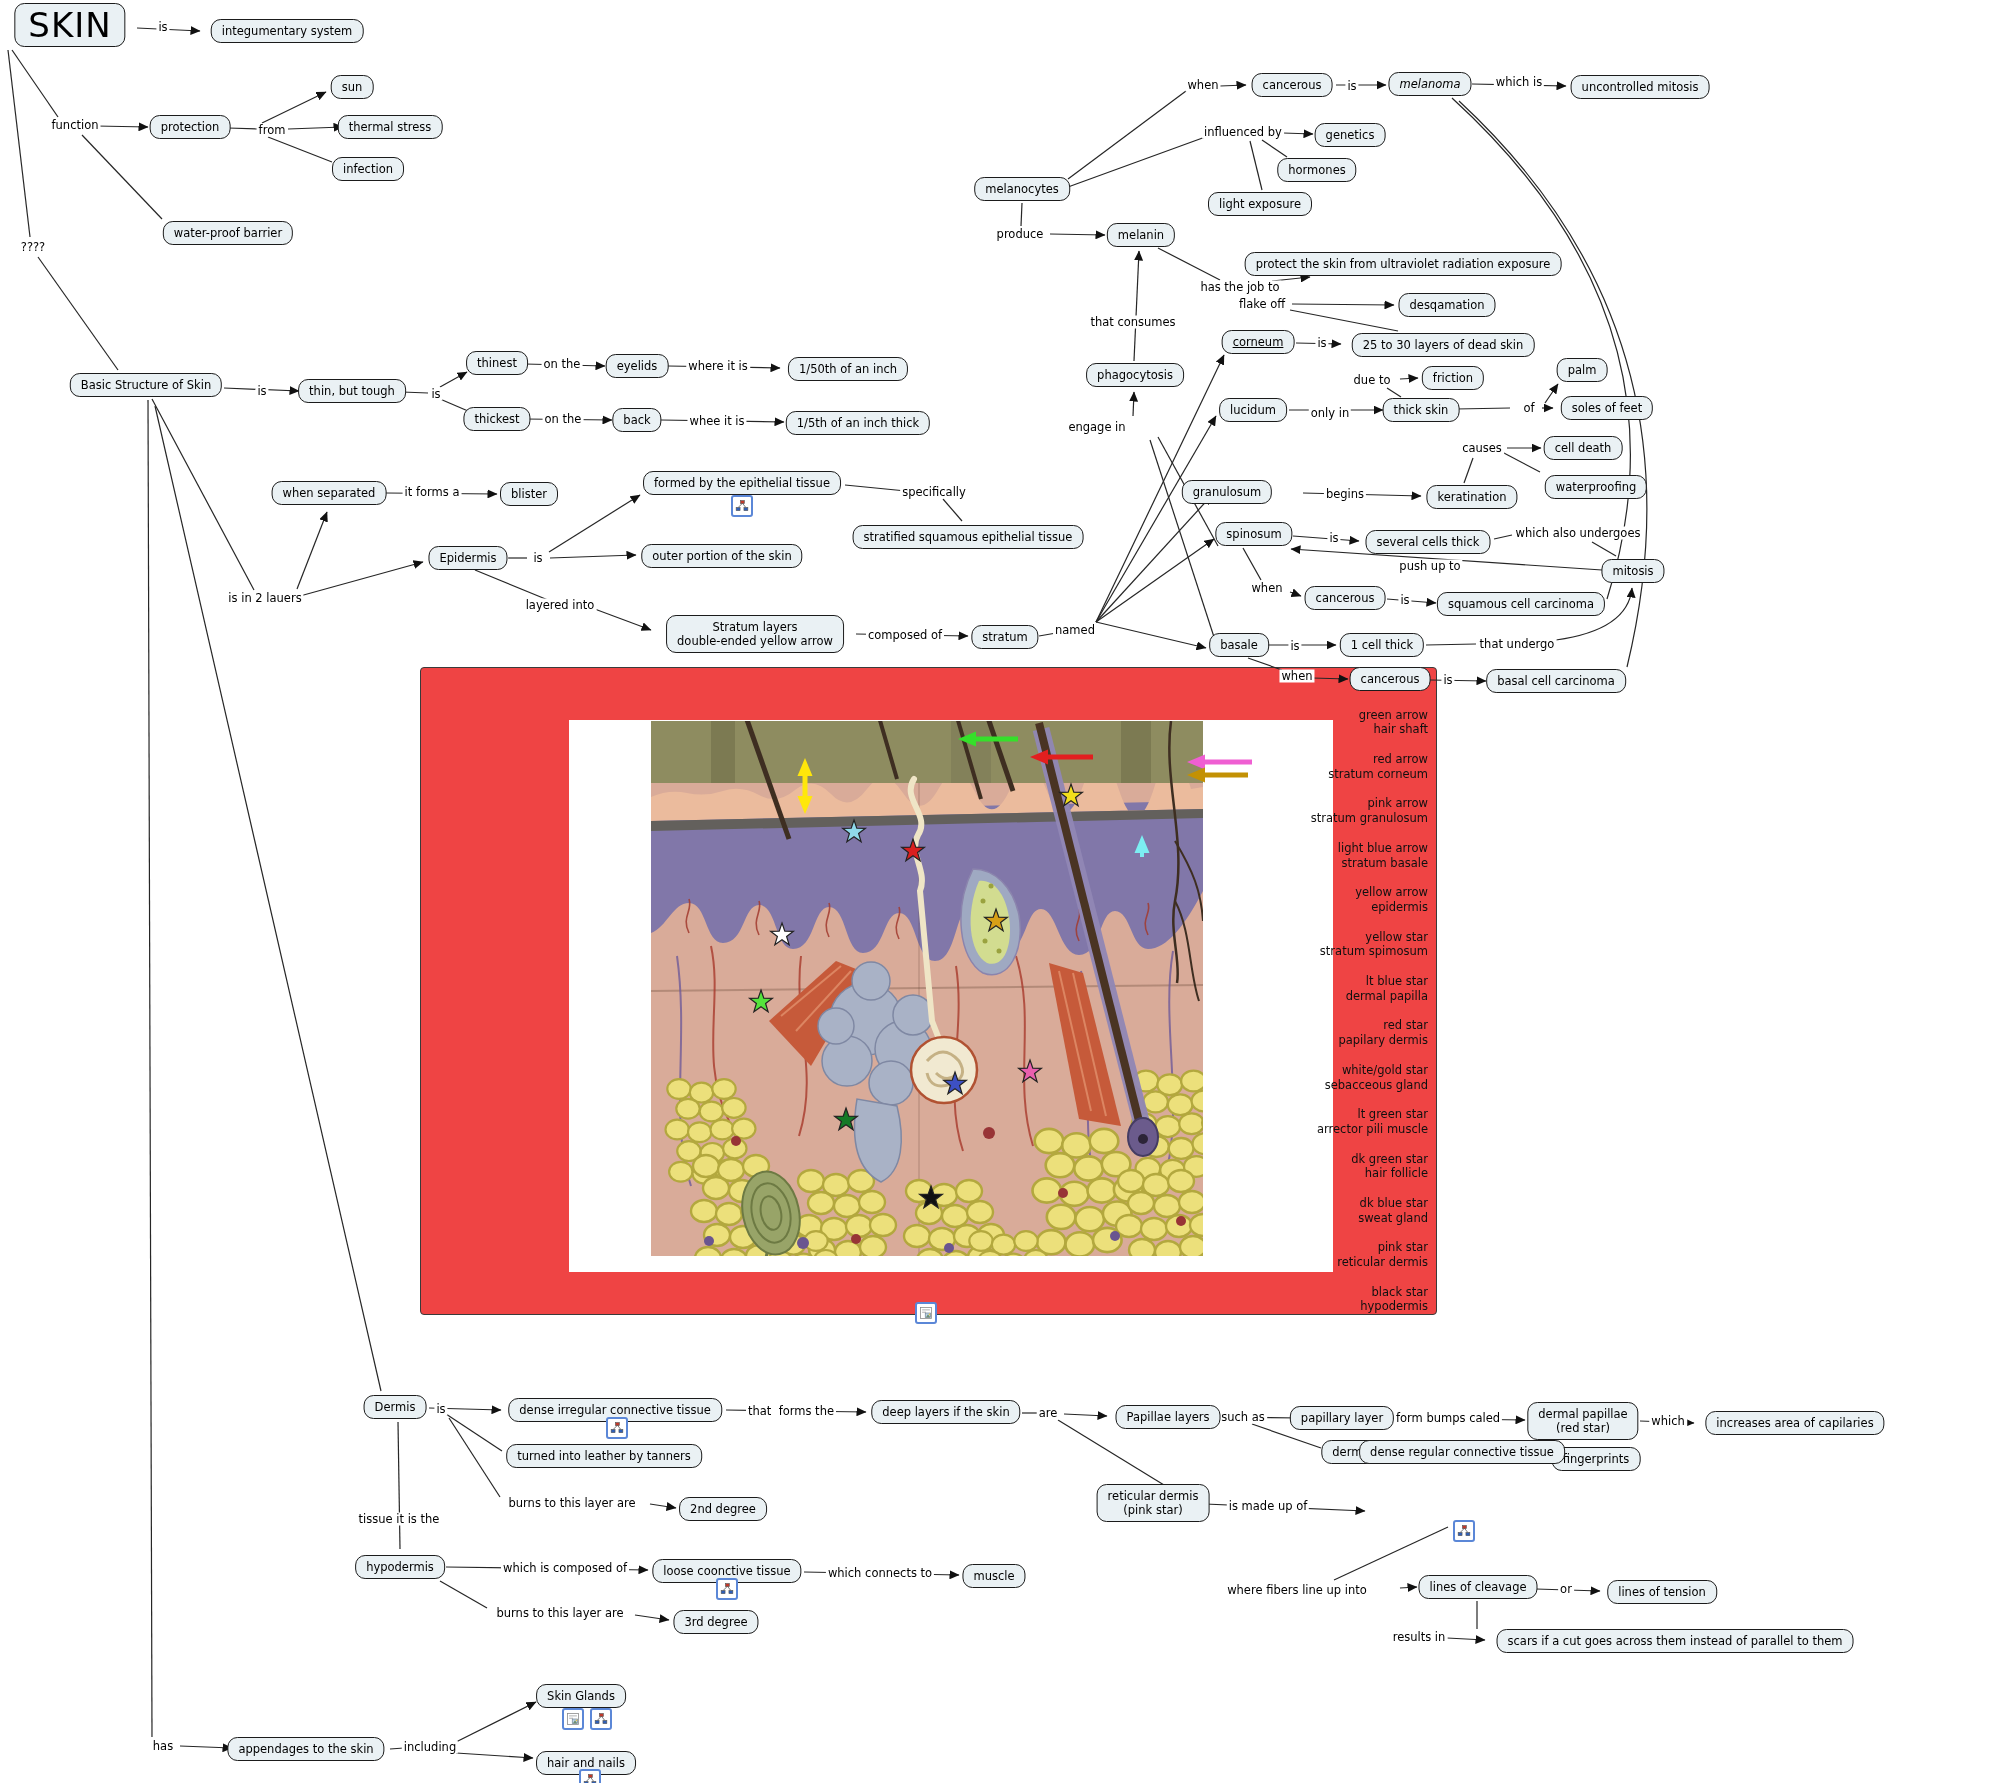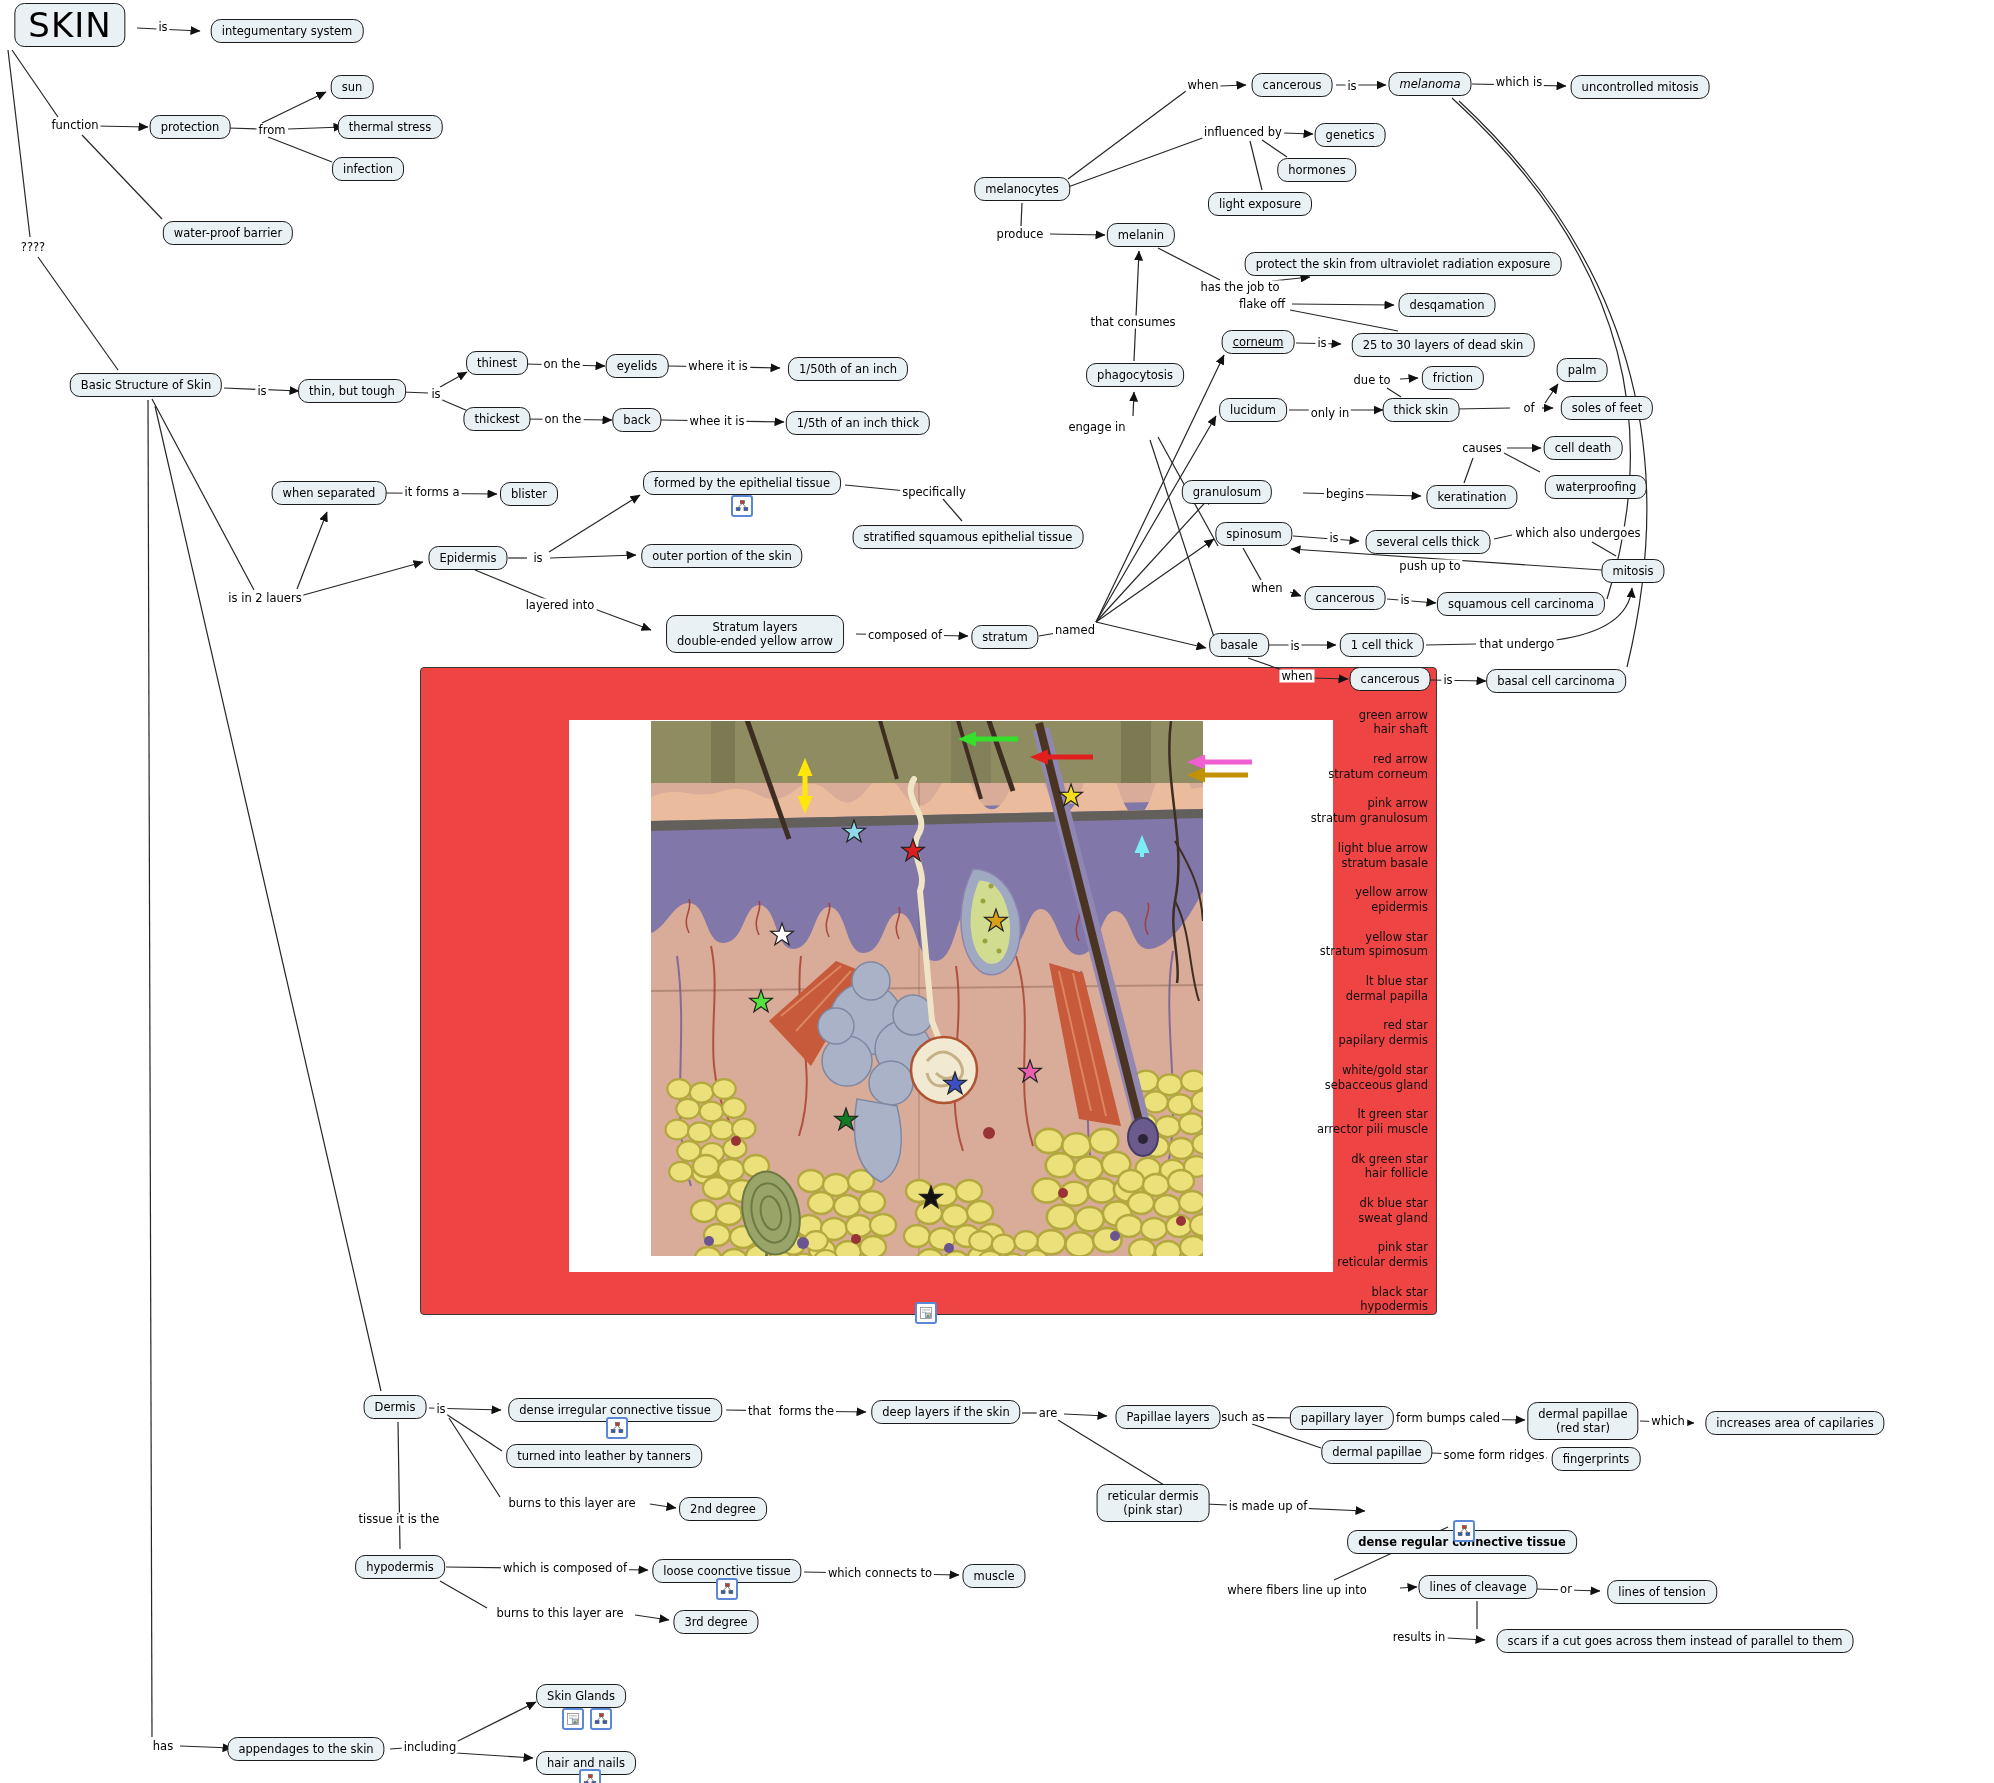--- a/index.html
+++ b/index.html
@@ -478,21 +478,21 @@
     <div class="node" style="left: 946px; top: 1412px;">deep layers if the skin</div>
     <div class="node" style="left: 1168px; top: 1417px;">Papillae layers</div>
     <div class="node" style="left: 1342px; top: 1418px;">papillary layer</div>
     <div class="node" style="left: 1583px; top: 1421px;">dermal papillae
 (red star)</div>
     <div class="node" style="left: 1795px; top: 1423px;">increases area of capilaries</div>
     <div class="node" style="left: 1377px; top: 1452px;">dermal papillae</div>
     <div class="node" style="left: 1596px; top: 1459px;">fingerprints</div>
     <div class="node" style="left: 1153px; top: 1503px;">reticular dermis
 (pink star)</div>
-    <div class="node" style="left: 1462px; top: 1542px; font-weight: bold;">dense regular connective tissue</div>
+    <div class="node" style="left: 1462px; top: 1452px;">dense regular connective tissue</div>
     <div class="node" style="left: 1478px; top: 1587px;">lines of cleavage</div>
     <div class="node" style="left: 1662px; top: 1592px;">lines of tension</div>
     <div class="node" style="left: 1675px; top: 1641px;">scars if a cut goes across them instead of parallel to them</div>
     <div class="node" style="left: 400px; top: 1567px;">hypodermis</div>
     <div class="node" style="left: 727px; top: 1571px;">loose coonctive tissue</div>
     <div class="node" style="left: 994px; top: 1576px;">muscle</div>
     <div class="node" style="left: 716px; top: 1622px;">3rd degree</div>
     <div class="node" style="left: 306px; top: 1749px;">appendages to the skin</div>
     <div class="node" style="left: 581px; top: 1696px;">Skin Glands</div>
     <div class="node" style="left: 586px; top: 1763px;">hair and nails</div>

